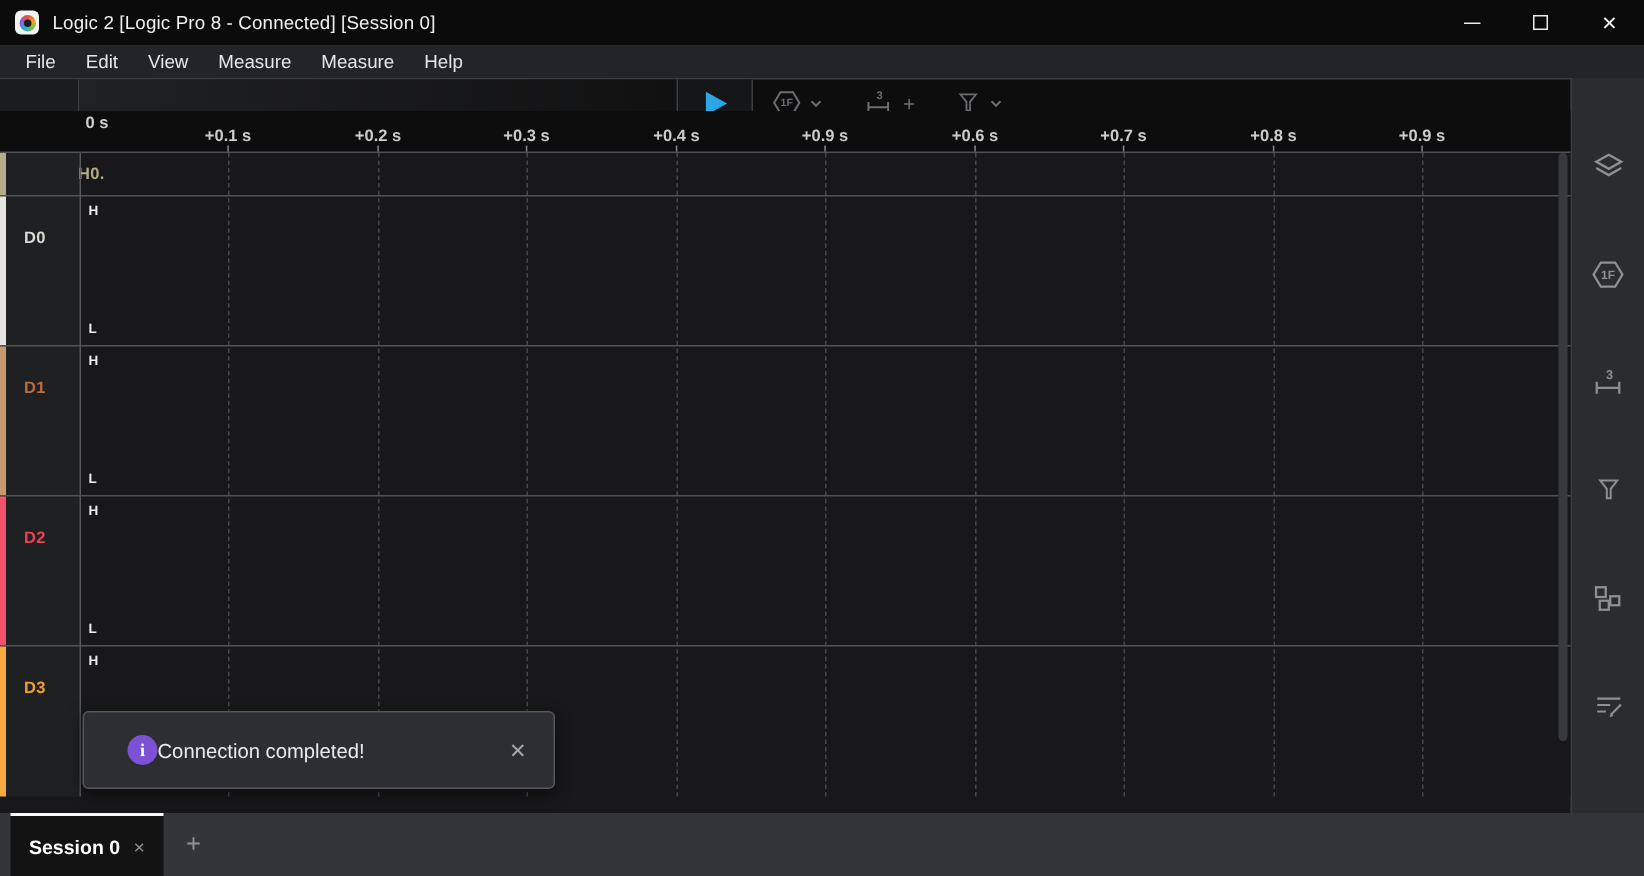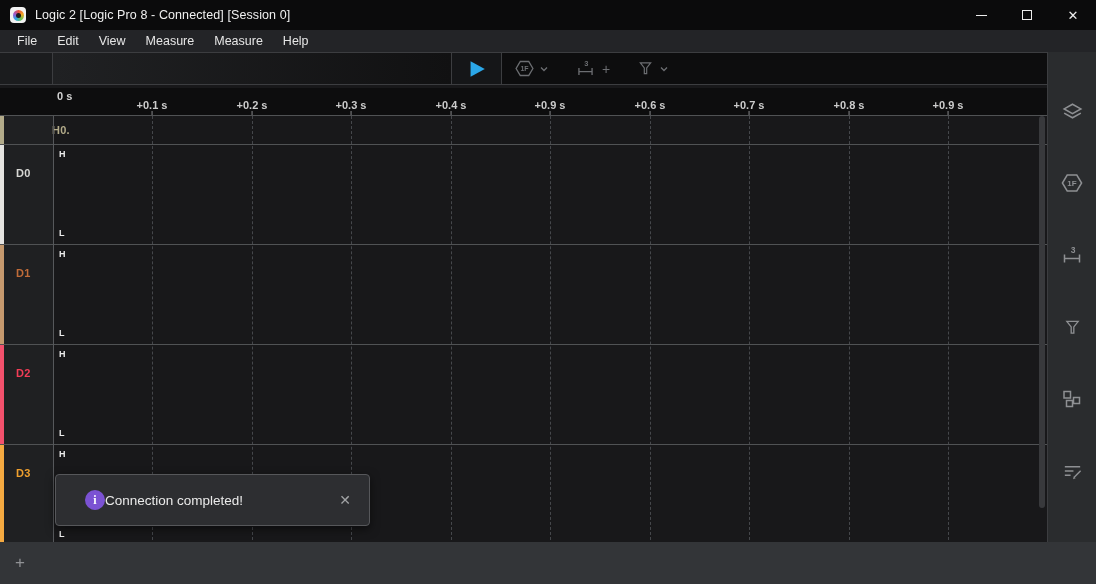--- a/index.html
+++ b/index.html
@@ -31,21 +31,21 @@
   .tb-group { display:flex; align-items:center; margin-right:26px; }
   .icon-badge-hex svg, .icon-measure svg, .icon-funnel svg { display:block; }
   .chev { margin-left:4px; display:flex; }
   .plus-glyph { font-size:14px; color:#6c6e72; margin-left:6px; }
 
   
   .rightbar { position:absolute; top:52px; left:1047px; width:49px; height:490px; background:#2a2c2e; border-left:1px solid #3c3d40; display:flex; flex-direction:column; align-items:center; padding-top:44px; gap:38px; }
   .rb-icon { width:34px; height:34px; display:flex; align-items:center; justify-content:center; color:#8e9093; }
 
   
-  .main { position:absolute; top:88px; left:0; width:1047px; height:457px; background:#18181a; }
+  .main { position:absolute; top:74px; left:0; width:1047px; height:457px; background:#18181a; }
   .timeheader { position:absolute; top:0; left:0; width:1047px; height:28px; background:#0d0d0e; border-bottom:1px solid #505254; }
   .t-origin { position:absolute; left:57px; top:2px; font-size:11px; font-weight:bold; color:#d2d2d2; }
   .t-tick { position:absolute; bottom:0; height:16px; transform:translateX(-50%); font-size:11px; font-weight:bold; color:#cccccc; white-space:nowrap; }
   .t-tick::after { content:""; position:absolute; left:50%; bottom:0; width:1px; height:4px; background:#88898c; }
   .channels { position:absolute; top:28px; left:0; width:1047px; height:429px; }
   .label-col { position:absolute; left:0; top:0; width:53px; height:100%; background:#1f2022; }
   .vline { position:absolute; left:53px; top:0; width:1px; height:100%; background:#56585b; }
   .gridline { position:absolute; top:0; height:100%; width:0; border-left:1px dashed #45474b; }
   .ch-row { position:relative; width:100%; border-bottom:1px solid #505254; }
   .ch-stripe { position:absolute; left:0; top:0; bottom:0; width:4px; }
@@ -264,14 +264,18 @@
   </div>
 </div>
 
 <div class="toast">
   <span class="toast-info" style="background: rgb(123, 82, 211);">i</span>
   <span class="toast-msg">Connection completed!</span>
   <span class="toast-close">✕</span>
 </div>
 
 <div class="bottombar">
+  <div class="session-tab">
+    <span class="session-label">Session 0</span>
+    <span class="tab-close">×</span>
+  </div>
   <span class="add-tab">+</span>
 </div>
 
 </body></html>

